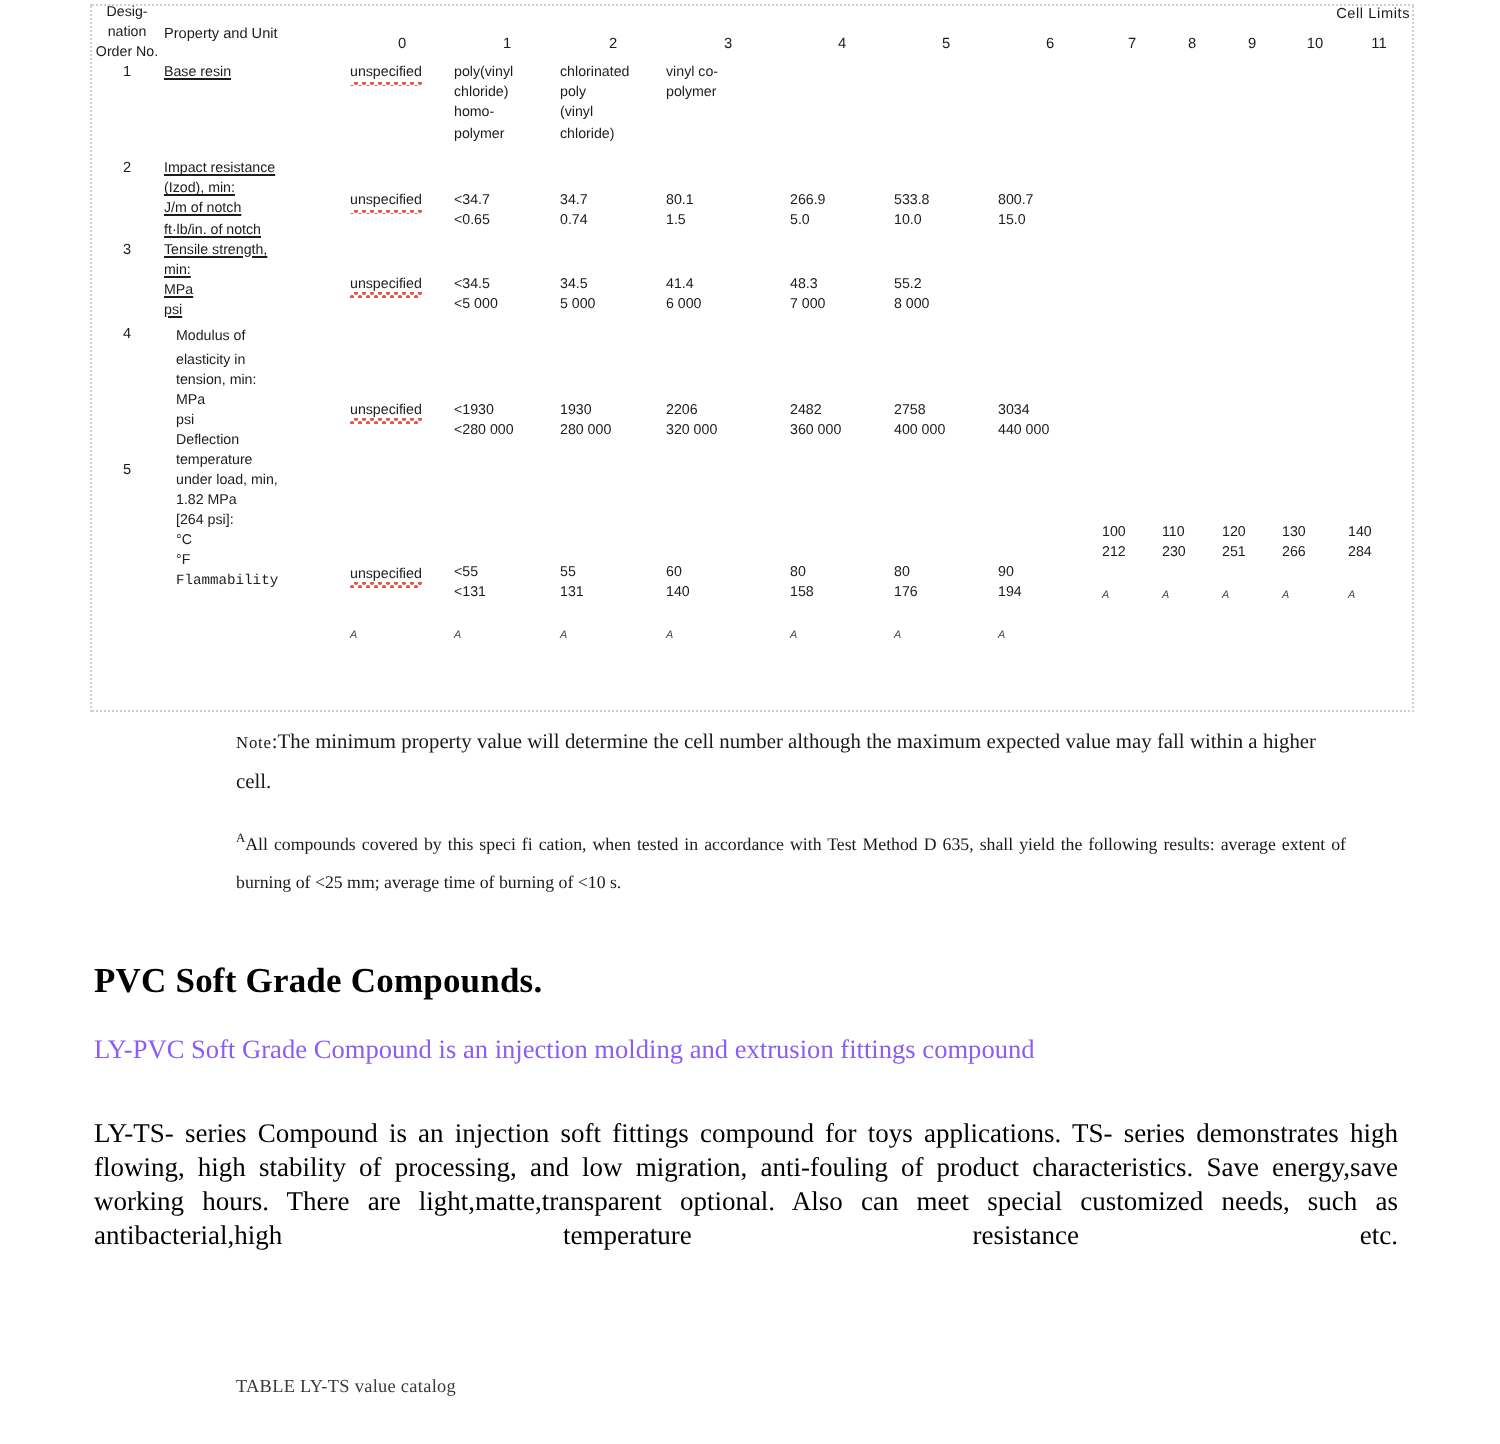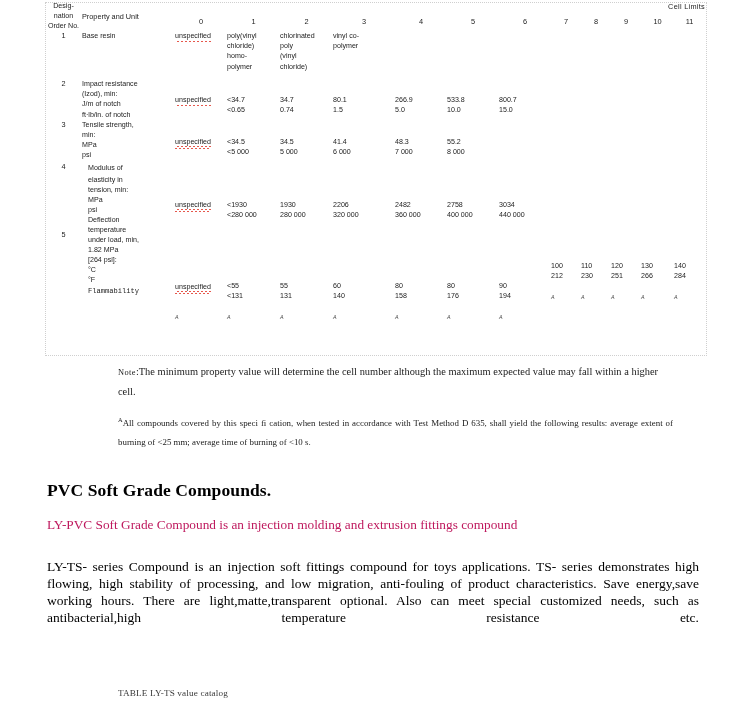--- a/index.html
+++ b/index.html
@@ -65,20 +65,21 @@
     padding-bottom: 3px;
     letter-spacing: .3px;
   }
 
   .rowno { text-align: center; font-size: 7.3px; padding-top: 3px; }
 
   .prop-text {
     padding: 3px 2px 2px 6px;
     line-height: 1.42;
     white-space: pre-line;
+    text-decoration: underline;
   }
   .val {
     padding: 3px 2px 2px 4px;
     line-height: 1.42;
     white-space: pre-line;
   }
 
   
   .squiggle {
     position: relative;
@@ -153,21 +154,21 @@
     font-weight: bold;
     letter-spacing: .1px;
     color: #000;
   }
   #para-intro {
     position: absolute;
     left: 47px;
     top: 517px;
     width: 650px;
     font-size: 13.3px;
-    color: #be185d;
+    color: #8b5cf6;
   }
   #para-ts {
     position: absolute;
     left: 47px;
     top: 558px;
     width: 652px;
     font-size: 13.5px;
     line-height: 1.27;
     text-align: justify;
     color: #000;

